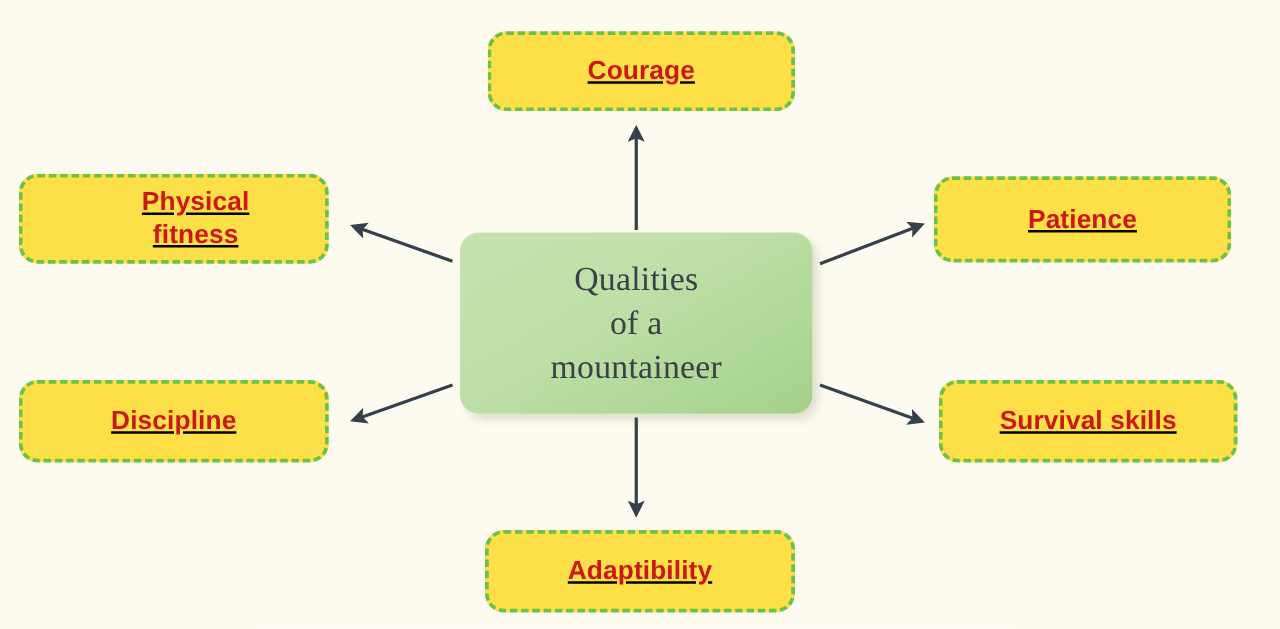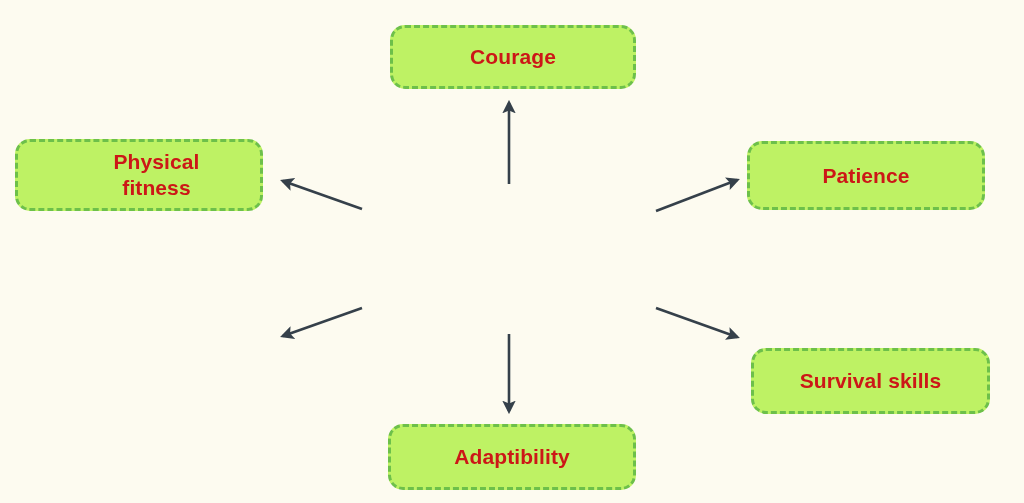--- a/index.html
+++ b/index.html
@@ -55,42 +55,43 @@
     letter-spacing: 0.2px;
     white-space: pre-line;
   }
 
   
   .node {
     position: absolute;
     box-sizing: border-box;
     border: 3px dashed #6dc04a;
     border-radius: 15px;
-    background: #bef264;
+    background: #fde047;
     display: flex;
     align-items: center;
     justify-content: center;
     text-align: center;
+    text-decoration: underline;
   }
   .node .node-label {
     font-family: "Liberation Sans", sans-serif;
     font-weight: bold;
     font-size: 21px;
     line-height: 1.22;
     color: #cc1717;
     letter-spacing: 0.1px;
     white-space: pre-line;
   }
 
   
   .node-courage      { left: 390px; top: 25px;  width: 246px; height: 64px; }
   .node-physical     { left: 15px;  top: 139px; width: 248px; height: 72px; padding-left: 35px; }
   .node-patience     { left: 747px; top: 141px; width: 238px; height: 69px; }
   .node-discipline   { left: 15px;  top: 304px; width: 248px; height: 66px; }
-  .node-survival     { left: 751px; top: 304px; width: 239px; height: 66px; margin-top: 44px; }
+  .node-survival     { left: 751px; top: 304px; width: 239px; height: 66px; }
   .node-adaptibility { left: 388px; top: 424px; width: 248px; height: 66px; }
 </style>
 </head>
 <body>
 
 <div id="diagram">
 
   <svg id="arrow-layer" viewBox="0 0 1024 503" width="1024" height="503">
     <defs>
       <marker id="head" markerWidth="5.2" markerHeight="5.2" refX="4.0" refY="2.6" orient="auto" markerUnits="strokeWidth">
@@ -104,34 +105,42 @@
 
     <line x1="656" y1="211" x2="737" y2="180" stroke="#35404A" stroke-width="2.6" marker-end="url(#head)"></line>
 
     <line x1="362" y1="308" x2="283" y2="336" stroke="#35404A" stroke-width="2.6" marker-end="url(#head)"></line>
 
     <line x1="656" y1="308" x2="737" y2="337" stroke="#35404A" stroke-width="2.6" marker-end="url(#head)"></line>
 
     <line x1="509" y1="334" x2="509" y2="411" stroke="#35404A" stroke-width="2.6" marker-end="url(#head)"></line>
   </svg>
 
+  <div class="center-node">
+    <span class="center-text">Qualities
+of a
+mountaineer</span>
+  </div>
 
   <div class="node node-courage">
     <span class="node-label">Courage</span>
   </div>
 
   <div class="node node-physical">
     <span class="node-label">Physical
 fitness</span>
   </div>
 
   <div class="node node-patience">
     <span class="node-label">Patience</span>
   </div>
 
+  <div class="node node-discipline">
+    <span class="node-label">Discipline</span>
+  </div>
 
   <div class="node node-survival">
     <span class="node-label">Survival skills</span>
   </div>
 
   <div class="node node-adaptibility">
     <span class="node-label">Adaptibility</span>
   </div>
 
 </div>

